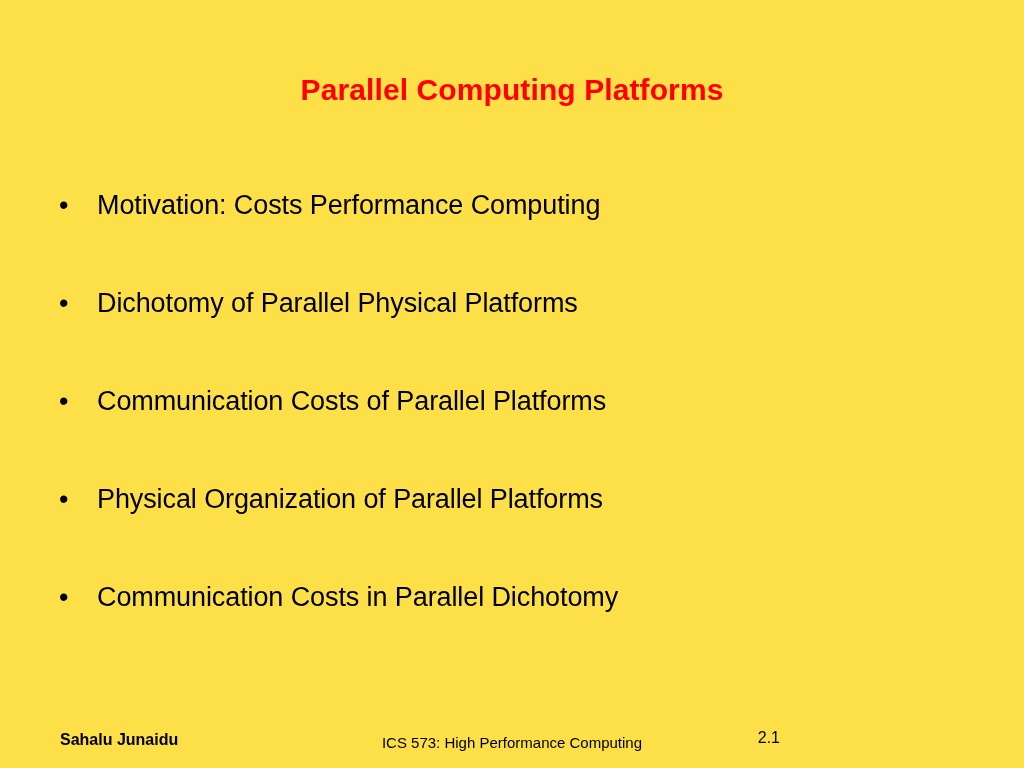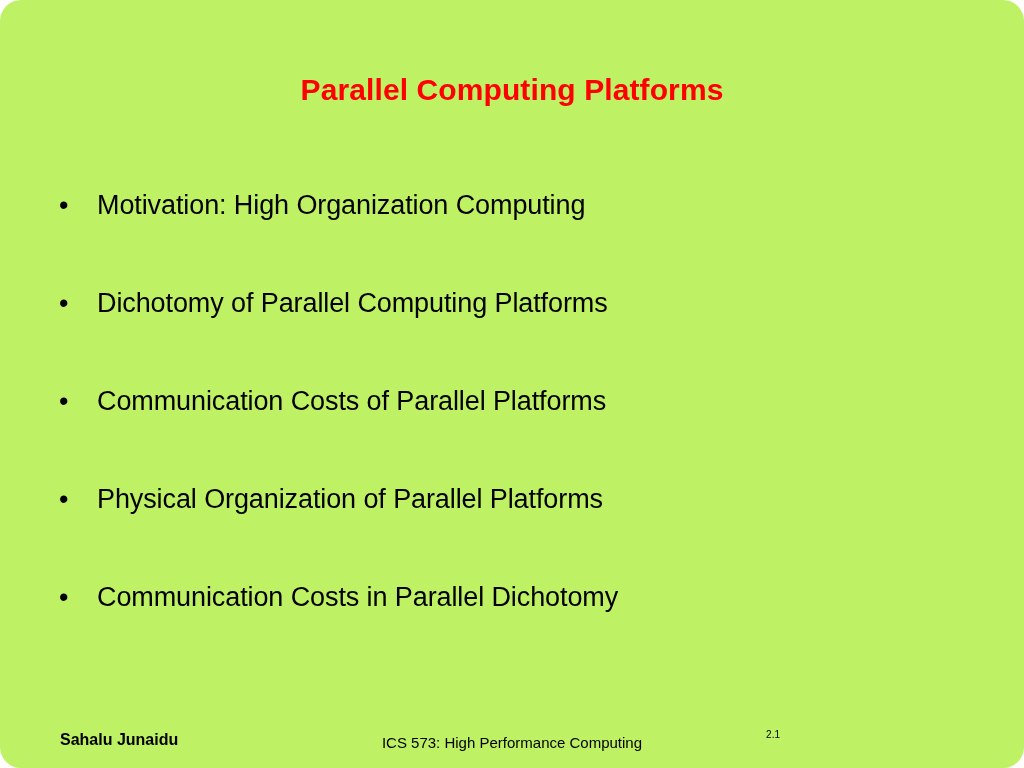--- a/index.html
+++ b/index.html
@@ -93,43 +93,43 @@
     text-align: center;
     font-size: 15px;
     font-weight: normal;
     color: #000000;
     white-space: nowrap;
   }
   #footer-pagenum {
     position: absolute;
     right: 57px;
     top: 4px;
-    font-size: 10px;
+    font-size: 16px;
     font-weight: normal;
     color: #000000;
     white-space: nowrap;
   }
 </style>
 </head>
 <body>
 
-<div id="slide" style="background: #bef264; border-radius: 21px;">
+<div id="slide" style="background: #fde047;">
 
   <h1 id="slide-title" style="color: rgb(255, 0, 0);">Parallel Computing Platforms</h1>
 
   <ul id="bullet-list">
 
     <li class="bullet-item">
       <span class="bullet-marker">•</span>
-      <span class="bullet-text">Motivation: High Organization Computing</span>
+      <span class="bullet-text">Motivation: Costs Performance Computing</span>
     </li>
 
     <li class="bullet-item">
       <span class="bullet-marker">•</span>
-      <span class="bullet-text">Dichotomy of Parallel Computing Platforms</span>
+      <span class="bullet-text">Dichotomy of Parallel Physical Platforms</span>
     </li>
 
     <li class="bullet-item">
       <span class="bullet-marker">•</span>
       <span class="bullet-text">Communication Costs of Parallel Platforms</span>
     </li>
 
     <li class="bullet-item">
       <span class="bullet-marker">•</span>
       <span class="bullet-text">Physical Organization of Parallel Platforms</span>

